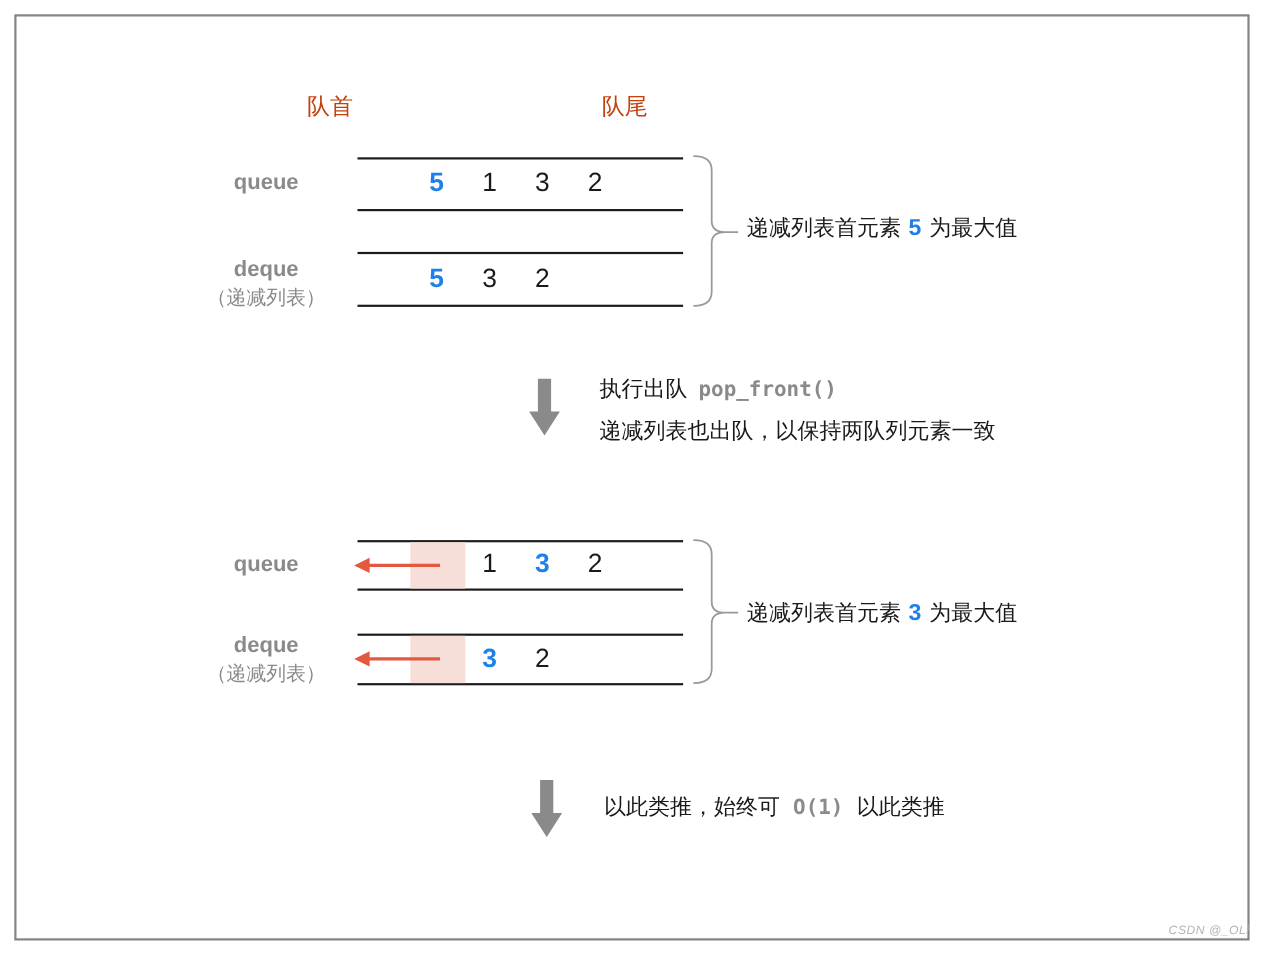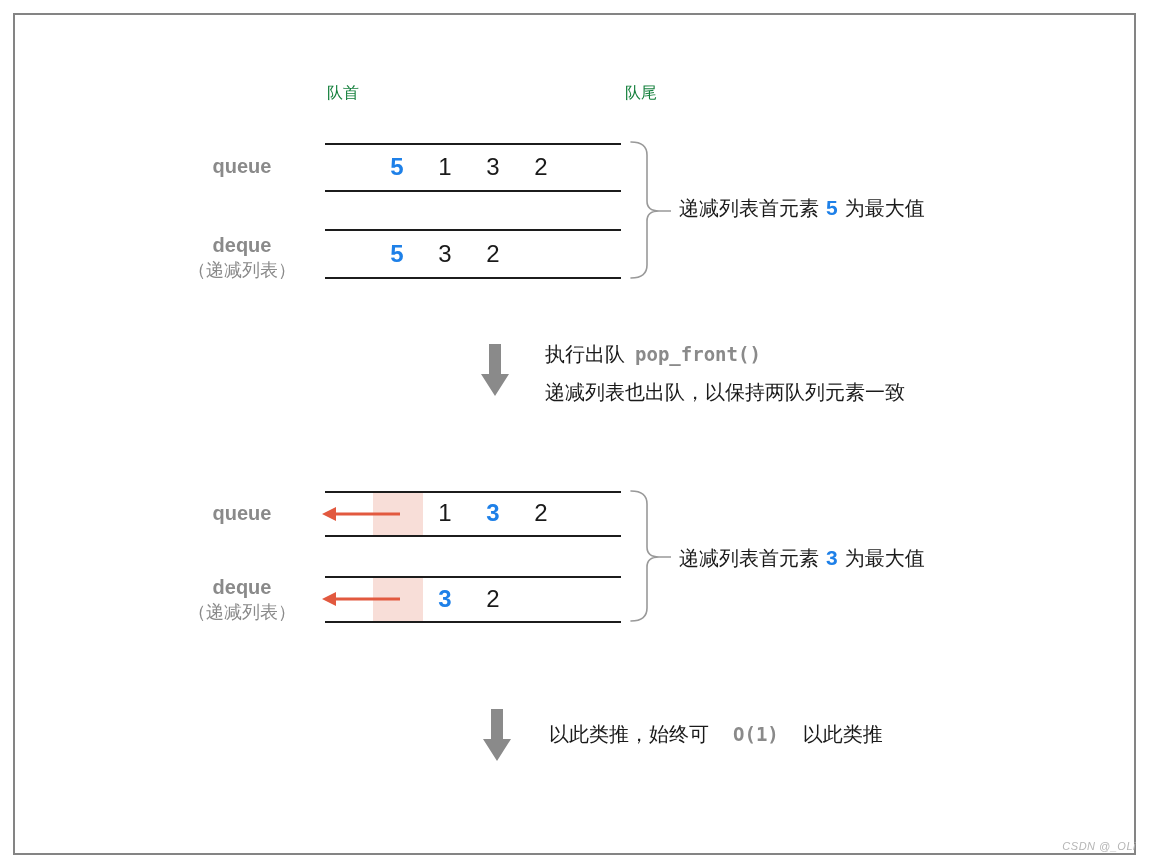--- a/index.html
+++ b/index.html
@@ -4,48 +4,48 @@
 <style>
   html,body{margin:0;padding:0;background:#fff;}
   #canvas{
     position:relative;width:1152px;height:867px;background:#ffffff;
     font-family:"Liberation Sans","DejaVu Sans",sans-serif;overflow:hidden;
   }
   #frame{
     position:absolute;left:13px;top:13px;width:1123px;height:842px;
     border:2px solid #848484;box-sizing:border-box;background:#fff;
   }
-  .gray-label{color:#15803d;font-size:16px;position:absolute;text-align:right;}
+  .gray-label{color:#c2410c;font-size:21px;position:absolute;text-align:left;}
   .row-label{color:#8a8a8a;font-size:20px;font-weight:bold;position:absolute;
     width:180px;text-align:center;line-height:26px;}
   .row-sublabel{font-weight:normal;font-size:18px;line-height:24px;display:block;}
   .hline{position:absolute;height:2px;background:#1c1c1c;left:325px;width:296px;}
   .num{position:absolute;width:32px;text-align:center;font-size:24px;
     line-height:32px;color:#1a1a1a;}
   .num.hl{color:#1E80E8;font-weight:bold;}
   .pink-cell{position:absolute;left:373px;width:50px;background:#F8DED8;}
   .caption{position:absolute;font-size:20px;line-height:30px;color:#1a1a1a;white-space:nowrap;}
   .cap-num{color:#1E80E8;font-weight:bold;margin:0 7px;font-size:21px;}
   .trans-text{position:absolute;font-size:20px;line-height:28px;color:#1a1a1a;white-space:nowrap;}
   .code{font-family:"DejaVu Sans Mono","Liberation Mono",monospace;
     font-weight:bold;color:#8a8a8a;font-size:19px;}
   .code.lead{margin-left:10px;}
-  .code.mid{margin:0 24px;}
+  .code.mid{margin:0 12px;}
   .watermark{position:absolute;right:16px;top:840px;font-size:11px;
     color:#b5b5b5;letter-spacing:0.5px;font-style:italic;}
   svg{position:absolute;display:block;}
 </style>
 </head>
 <body>
 
 <div id="canvas">
   <div id="frame"></div>
 
   <div class="gray-label" style="left:279px;top:83px;width:80px;">队首</div>
-  <div class="gray-label" style="left:577px;top:83px;width:80px;">队尾</div>
+  <div class="gray-label" style="left:547px;top:83px;width:80px;">队尾</div>
 
   <div class="row-label" style="left:152px;top:153px;">queue</div>
 
   <div class="hline" style="top:143px;"></div>
   <div class="hline" style="top:190px;"></div>
 
   <span class="num hl" style="left:381px;top:151px;">5</span>
   <span class="num" style="left:429px;top:151px;">1</span>
   <span class="num" style="left:477px;top:151px;">3</span>
   <span class="num" style="left:525px;top:151px;">2</span>

